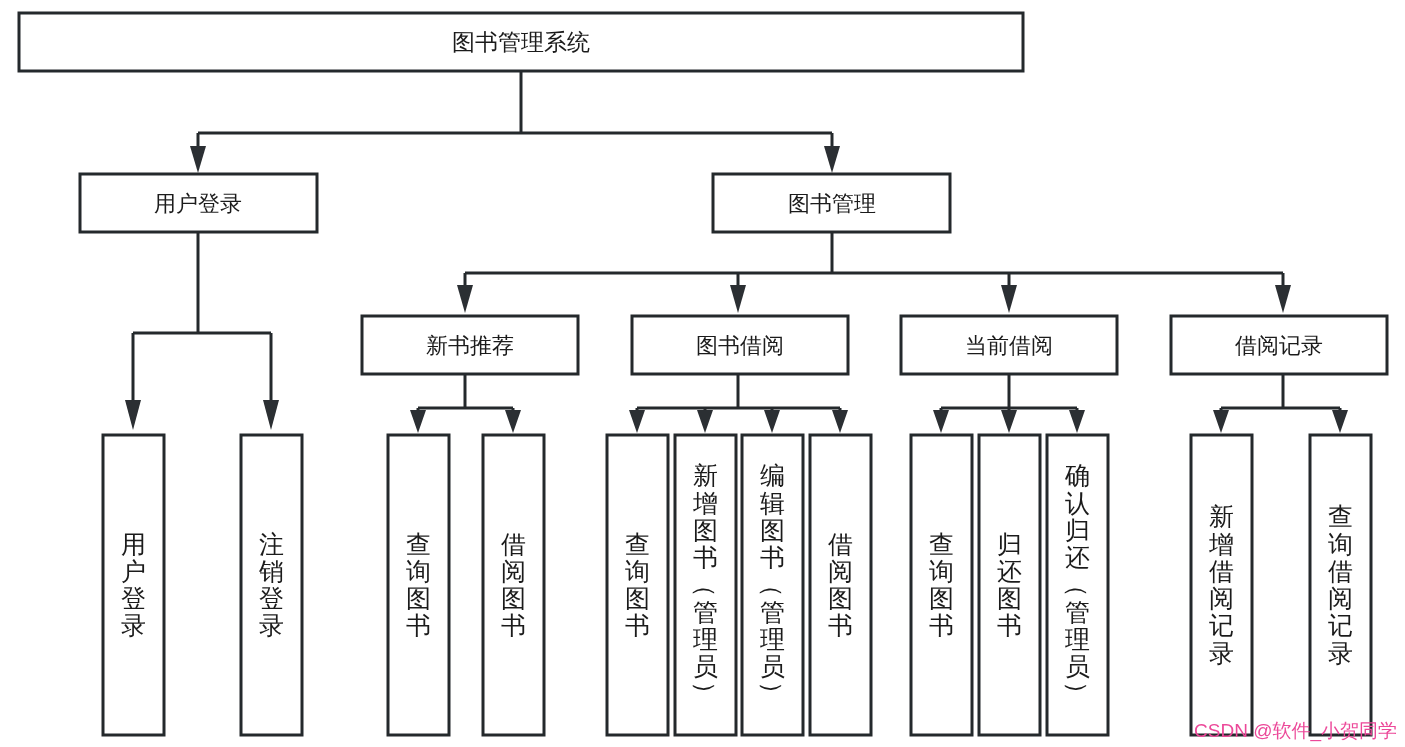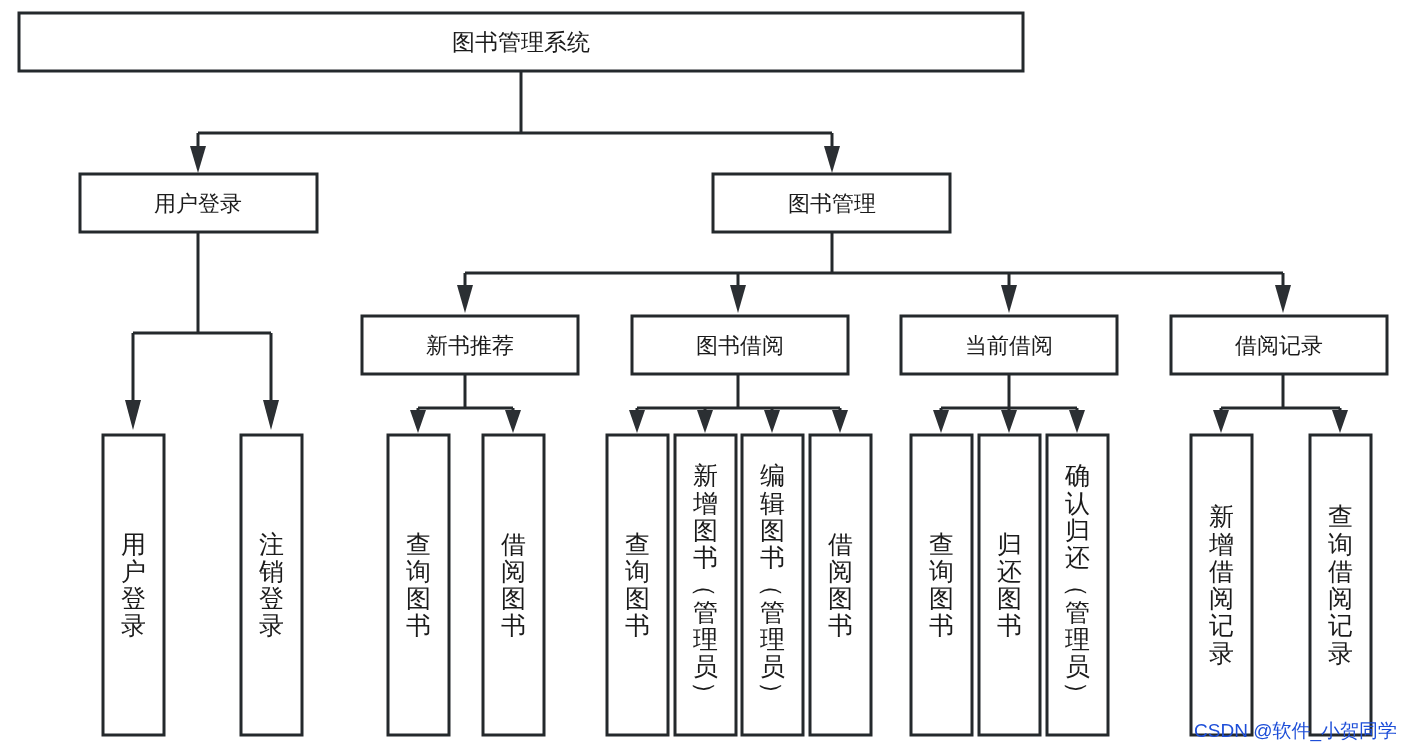--- a/index.html
+++ b/index.html
@@ -68,21 +68,21 @@
   }
   .vtext span {
     display: block;
   }
   .watermark {
     position: absolute;
     right: 8px;
     bottom: 3px;
     font-family: "Liberation Sans", "DejaVu Sans", sans-serif;
     font-size: 19px;
-    color: #1d4ed8;
+    color: #ec4899;
     white-space: nowrap;
   }
 </style>
 </head>
 <body>
 
 <div id="canvas">
 
   <svg class="diagram" viewBox="0 0 1405 747">
 

